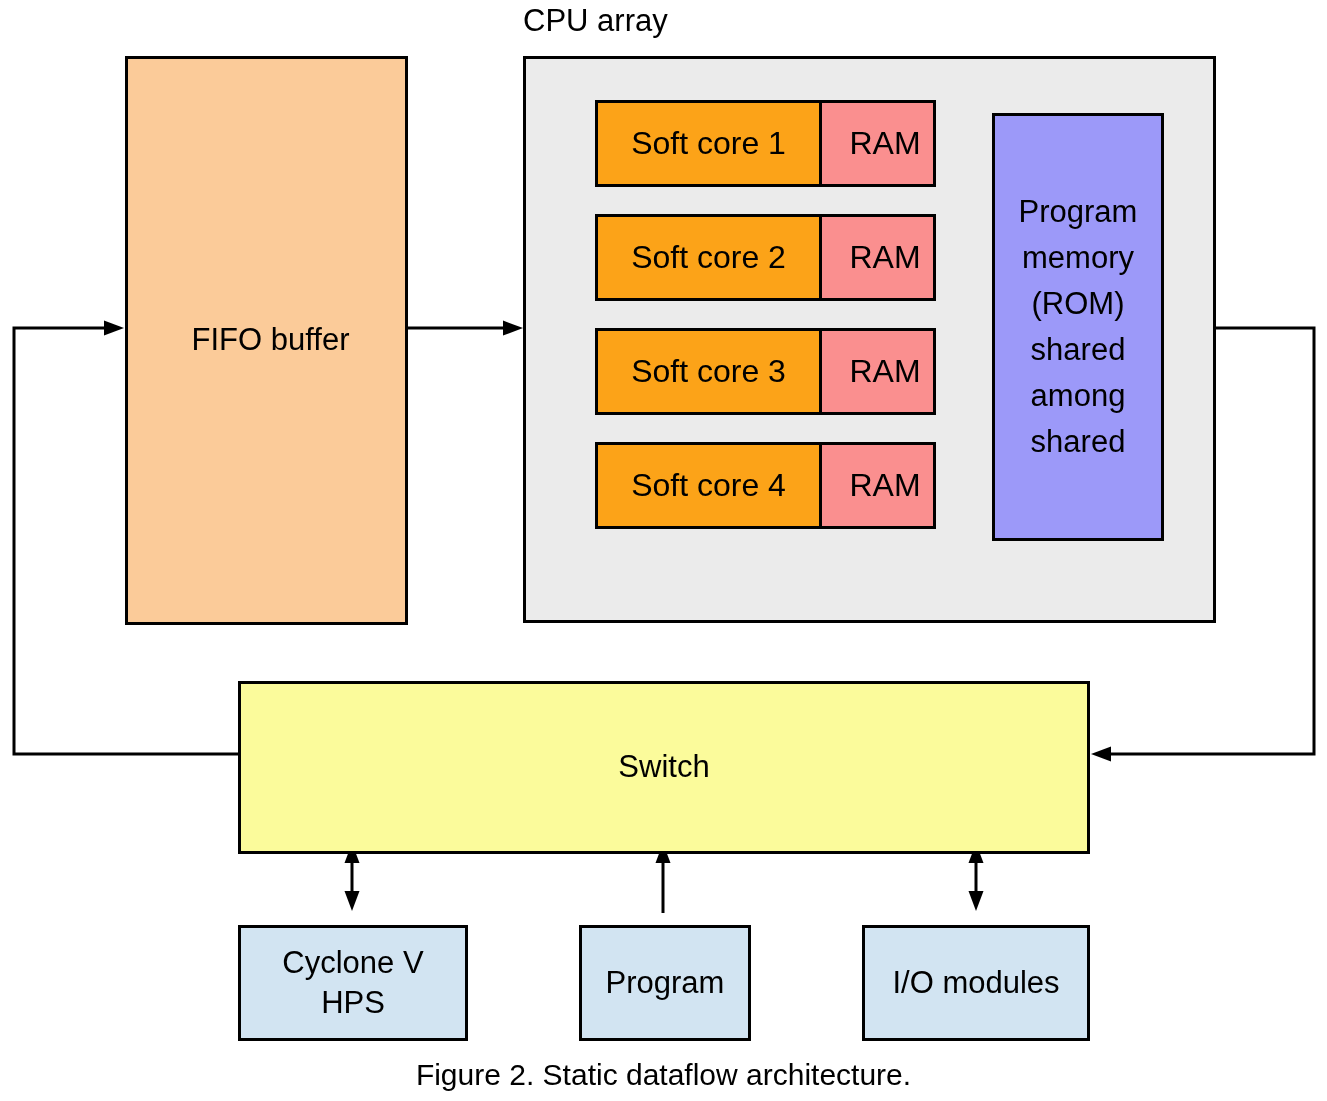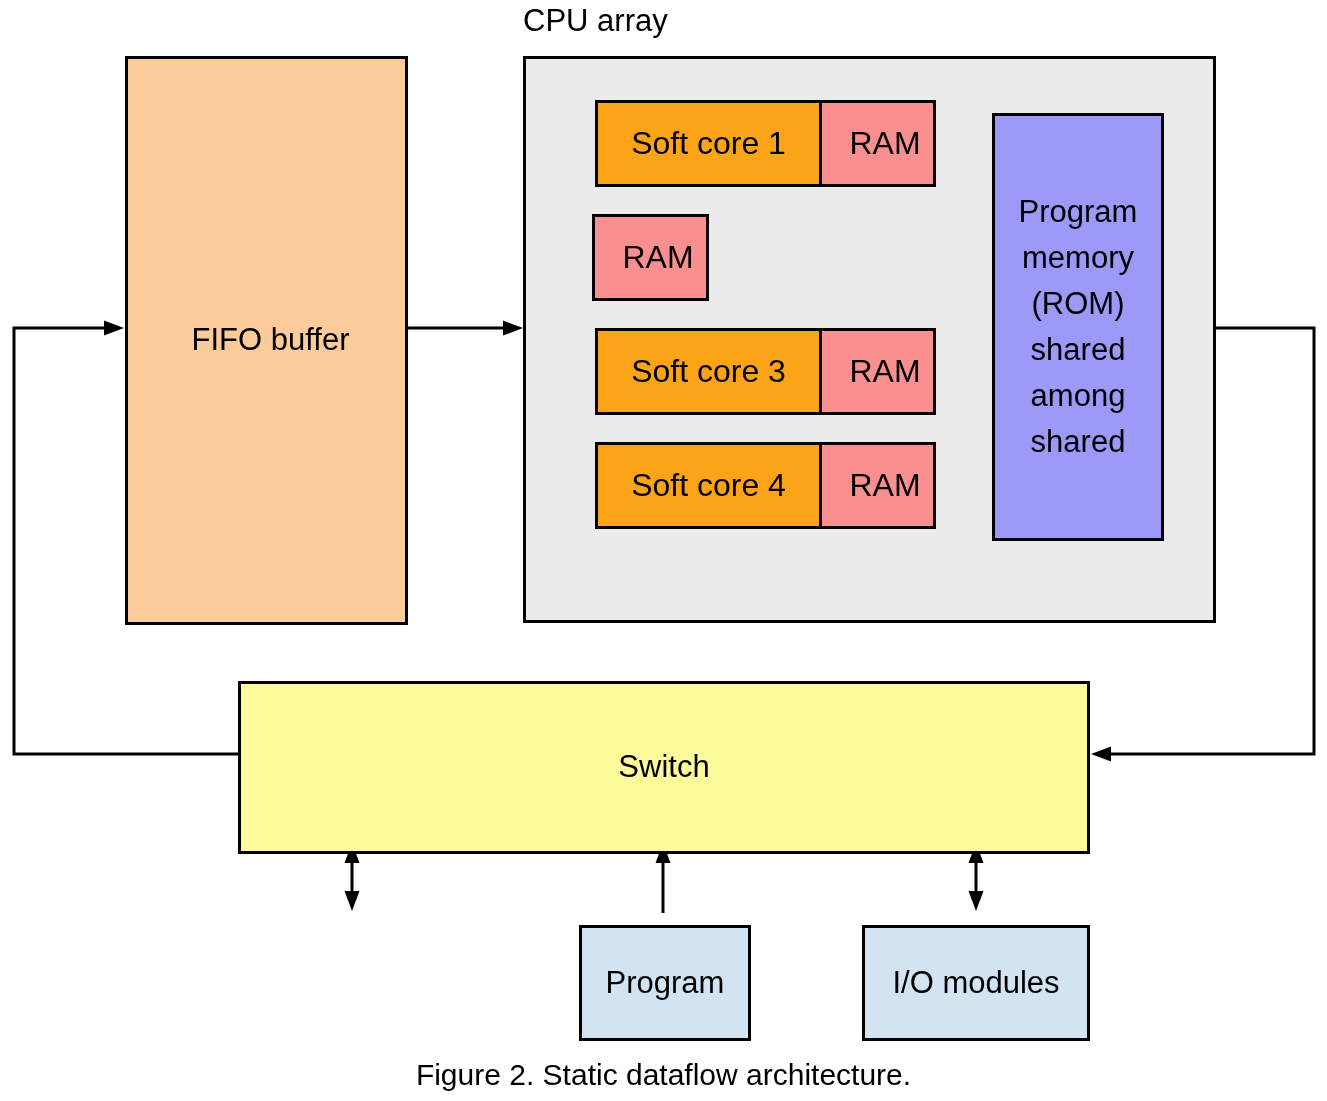--- a/index.html
+++ b/index.html
@@ -114,20 +114,23 @@
 
   <div class="core-row row-0">
     <div class="core-cell">
       <span>Soft core 1</span>
     </div>
     <div class="ram-cell">
       <span>RAM</span>
     </div>
   </div>
   <div class="core-row row-1">
+    <div class="core-cell">
+      <span>Soft core 2</span>
+    </div>
     <div class="ram-cell">
       <span>RAM</span>
     </div>
   </div>
   <div class="core-row row-2">
     <div class="core-cell">
       <span>Soft core 3</span>
     </div>
     <div class="ram-cell">
       <span>RAM</span>
@@ -148,20 +151,24 @@
     <span class="rom-line">(ROM)</span>
     <span class="rom-line">shared</span>
     <span class="rom-line">among</span>
     <span class="rom-line">shared</span>
   </div>
 
   <div class="box switch-box">
     <span>Switch</span>
   </div>
 
+  <div class="box periph hps">
+    <span class="periph-line">Cyclone V</span>
+    <span class="periph-line">HPS</span>
+  </div>
   <div class="box periph timers">
     <span>Program</span>
   </div>
   <div class="box periph io">
     <span>I/O modules</span>
   </div>
 
   <div class="caption">Figure 2. Static dataflow architecture.</div>
 
 </div>

